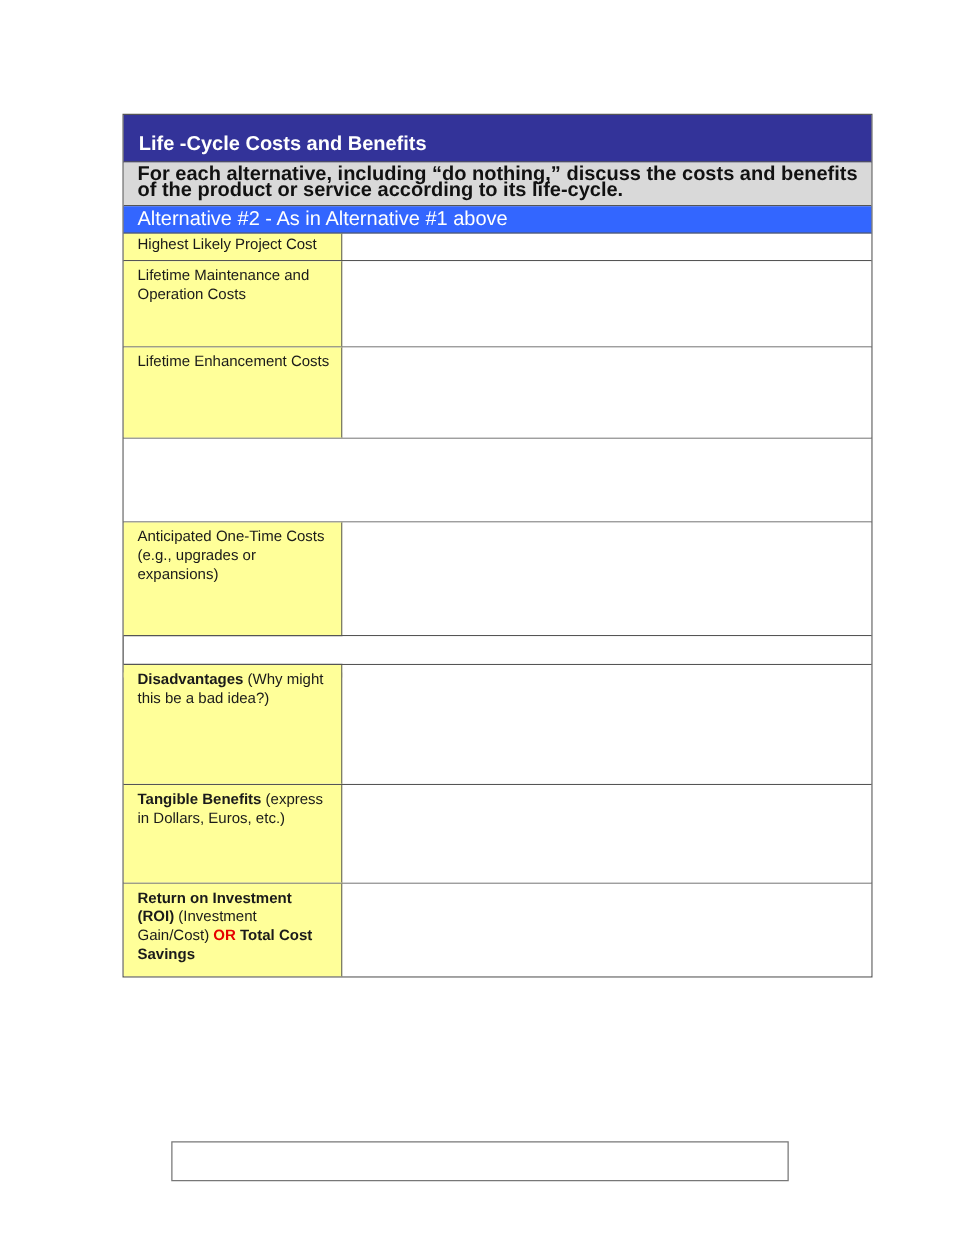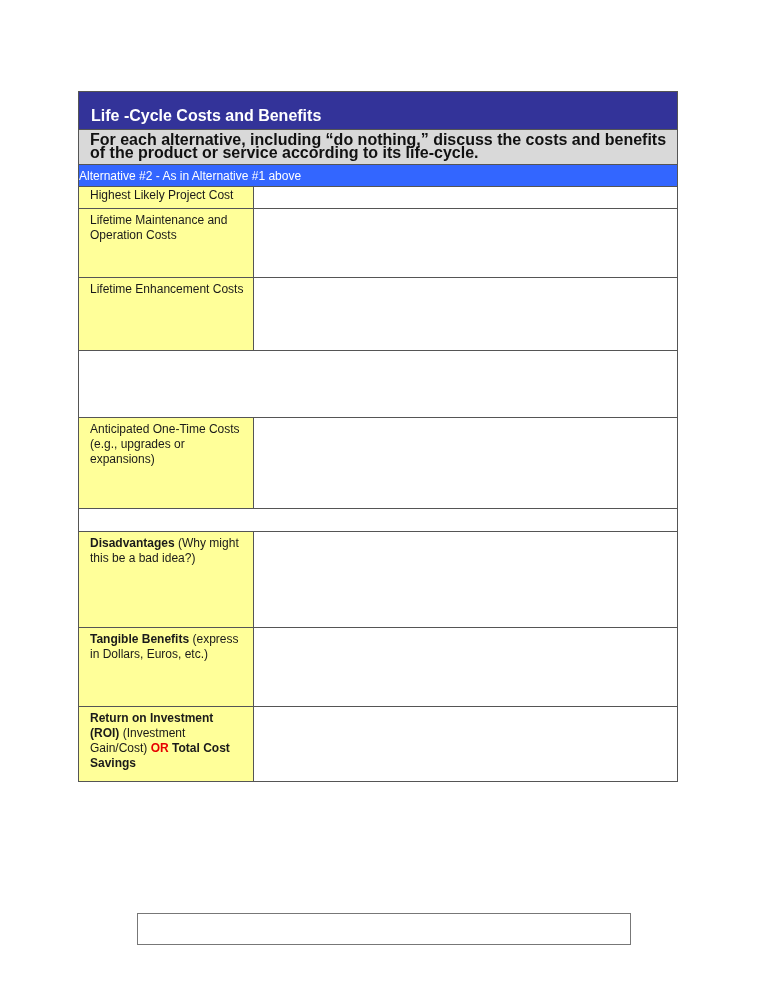--- a/index.html
+++ b/index.html
@@ -1,35 +1,35 @@
 <!DOCTYPE html>
 <html><head>
 <meta charset="utf-8">
 <style>
   html, body { margin: 0; padding: 0; background: #ffffff; }
   body { width: 768px; height: 994px; position: relative; font-family: "Liberation Sans", sans-serif; }
   .form-table {
-    position: absolute; left: 78px; top: 91px; width: 600px;
+    position: absolute; left: 98px; top: 91px; width: 600px;
     border: 1px solid #555; box-sizing: border-box;
   }
   .title-bar {
     height: 38px; background: #333399; color: #ffffff;
     font-weight: bold; font-size: 16px; line-height: 16px;
     padding: 16px 0 0 12px; box-sizing: border-box;
     border-bottom: 1px solid #555;
   }
   .instructions {
     height: 35px; background: #d9d9d9; color: #111;
     font-weight: bold; font-size: 16px; line-height: 13px;
     padding: 3px 8px 0 11px; box-sizing: border-box;
     border-bottom: 1px solid #555;
   }
   .alt-bar {
     height: 22px; background: #3366ff; color: #ffffff;
-    font-size: 12px; line-height: 22px; box-sizing: border-box;
+    font-size: 16px; line-height: 22px; padding-left: 11px; box-sizing: border-box;
     border-bottom: 1px solid #555;
   }
   .row { display: flex; border-bottom: 1px solid #555; box-sizing: border-box; }
   .row:last-child { border-bottom: none; }
   .label-cell {
     width: 175px; background: #ffff99; border-right: 1px solid #555;
     box-sizing: border-box; padding: 4px 8px 0 11px;
     font-size: 12px; line-height: 15px; color: #1a1a1a;
   }
   .value-cell { flex: 1; background: #ffffff; }

